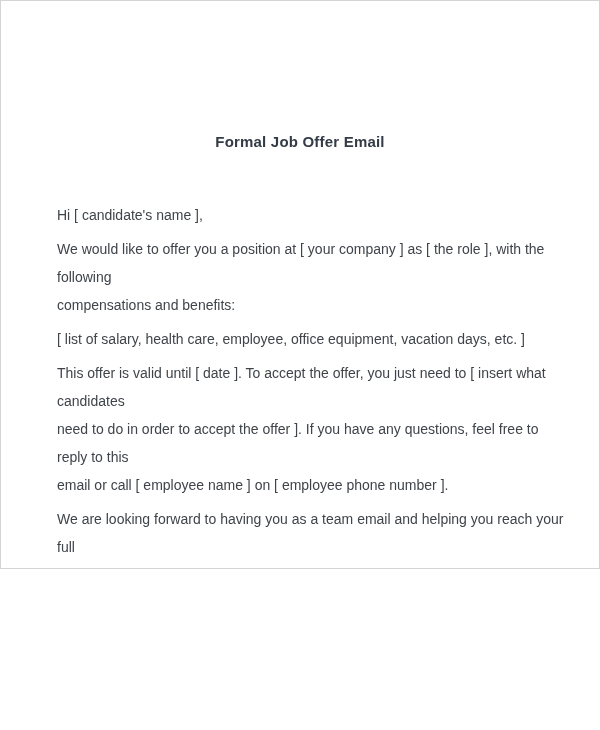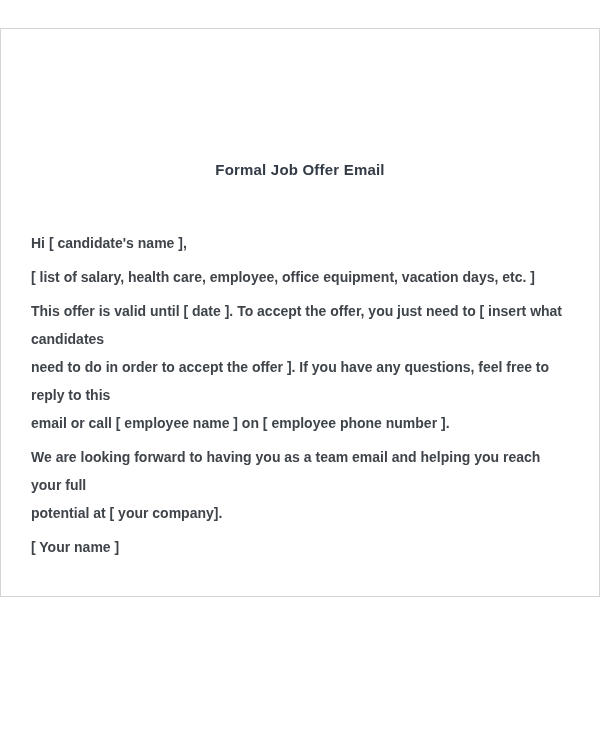--- a/index.html
+++ b/index.html
@@ -9,52 +9,52 @@
   }
   .page {
     position: relative;
     width: 600px;
     height: 569px;
     box-sizing: border-box;
     background: #ffffff;
     border: 1px solid #d4d4d4;
     font-family: "Liberation Sans", sans-serif;
     overflow: hidden;
-    margin-top: 28px;
   }
   .doc-title {
     margin: 133px 0 0 0;
     text-align: center;
     font-size: 15px;
     line-height: 15px;
     font-weight: bold;
     color: #333b46;
     letter-spacing: 0.2px;
   }
   .doc-body {
     margin-top: 52px;
-    padding: 0 30px 0 30px;
-    font-weight: bold;
+    padding: 0 30px 0 56px;
   }
   .doc-body p {
     margin: 0 0 6px 0;
     font-size: 14px;
     line-height: 28px;
     color: #3f444a;
     white-space: pre-line;
   }
 </style>
 </head>
 <body>
 
 <div class="page">
   <h1 class="doc-title">Formal Job Offer Email</h1>
 
   <div class="doc-body">
     <p>Hi [ candidate's name ],</p>
+    <p>We would like to offer you a position at [ your company ] as [ the role ], with the following
+compensations and benefits:</p>
     <p>[ list of salary, health care, employee, office equipment, vacation days, etc. ]</p>
     <p>This offer is valid until [ date ]. To accept the offer, you just need to [ insert what candidates
 need to do in order to accept the offer ]. If you have any questions, feel free to reply to this
 email or call [ employee name ] on [ employee phone number ].</p>
     <p>We are looking forward to having you as a team email and helping you reach your full
 potential at [ your company].</p>
     <p>[ Your name ]</p>
   </div>
 </div>
 

